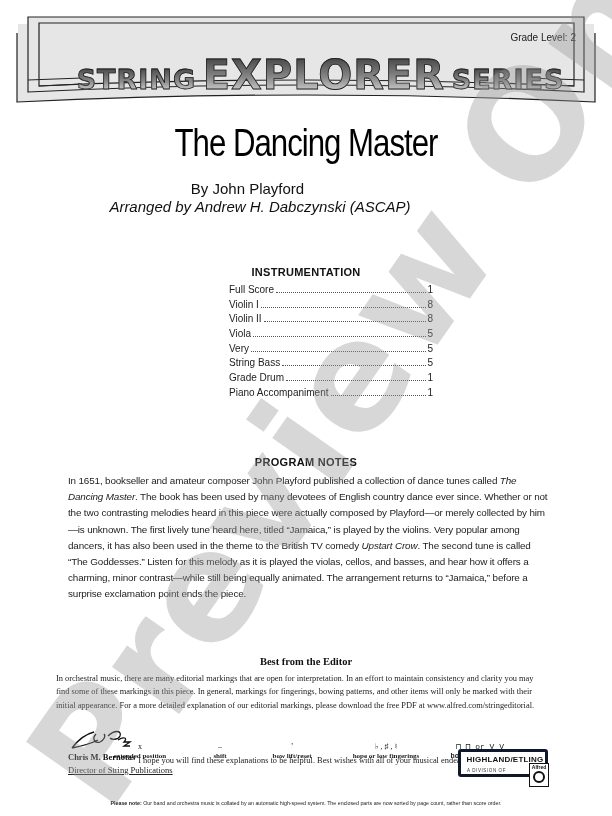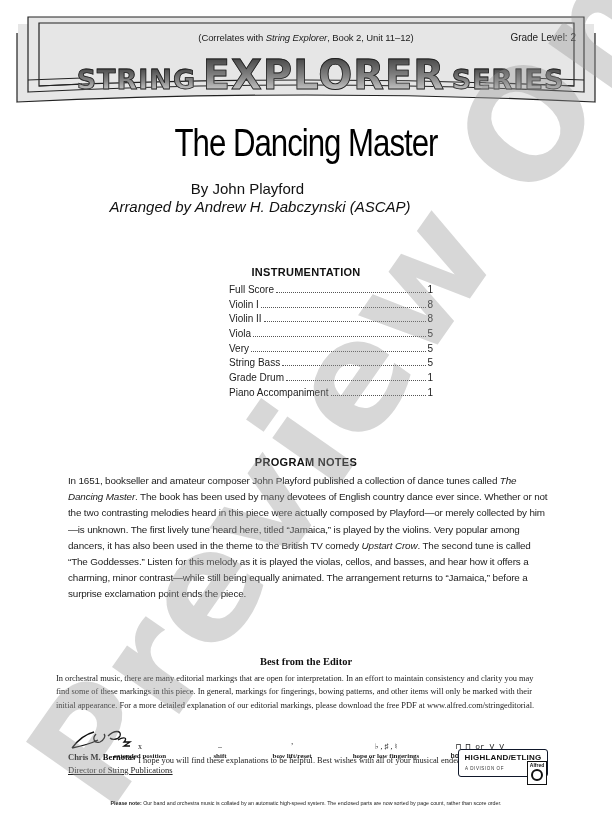--- a/index.html
+++ b/index.html
@@ -100,21 +100,21 @@
       font-family: "Liberation Serif", serif; font-size: 8.5px; font-weight: bold; color: #111;
     }
     .signer-title {
       position: absolute; top: 824px; left: 68px;
       font-family: "Liberation Serif", serif; font-size: 8.5px; color: #222; text-decoration: underline;
     }
 
     
     .publisher {
       position: absolute; top: 749px; left: 458px; width: 90px; height: 28px;
-      border: 1px solid #0f172a; border-radius: 3px; background: #fff;
+      border: 3px solid #0f172a; border-radius: 3px; background: #fff;
     }
     .publisher .pub-name {
       position: absolute; top: 3px; left: 0; width: 88px; text-align: center;
       font-size: 8px; font-weight: bold; letter-spacing: 0.2px; color: #111;
     }
     .publisher .pub-div {
       position: absolute; top: 16px; left: 6px; font-size: 4.5px; letter-spacing: 0.6px; color: #333;
     }
     .publisher .alfred {
       position: absolute; top: 11px; left: 68px; width: 20px; height: 24px;
@@ -156,23 +156,20 @@
 
     <path d="M28,17 L584,17 L584,92 Q306,78 28,92 Z" fill="#e6e6e6" stroke="#222" stroke-width="1.2"></path>
 
     <path d="M39,23 L574,23 L574,86 Q306,74 39,86 Z" fill="none" stroke="#222" stroke-width="1.2"></path>
 
     <line x1="28" y1="80" x2="82" y2="78" stroke="#222" stroke-width="1"></line>
     <line x1="39" y1="86" x2="82" y2="84" stroke="#222" stroke-width="1"></line>
     <line x1="528" y1="78" x2="584" y2="80" stroke="#222" stroke-width="1"></line>
     <line x1="528" y1="84" x2="574" y2="86" stroke="#222" stroke-width="1"></line>
   </svg>
-  <div class="correlates">
-    <span>(Correlates with </span><span class="it">String Explorer</span><span>, Book 2, Unit 11–12)</span>
-  </div>
   <div class="grade">Grade Level: 2</div>
   <div class="series-title">
     <span class="small" style="text-transform:uppercase;">String</span>
     <span class="big" style="text-transform:uppercase;">Explorer</span>
     <span class="small" style="text-transform:uppercase;">Series</span>
   </div>
 </div>
 
 <div class="main-title">The Dancing Master</div>
 <div class="composer">By John Playford</div>

